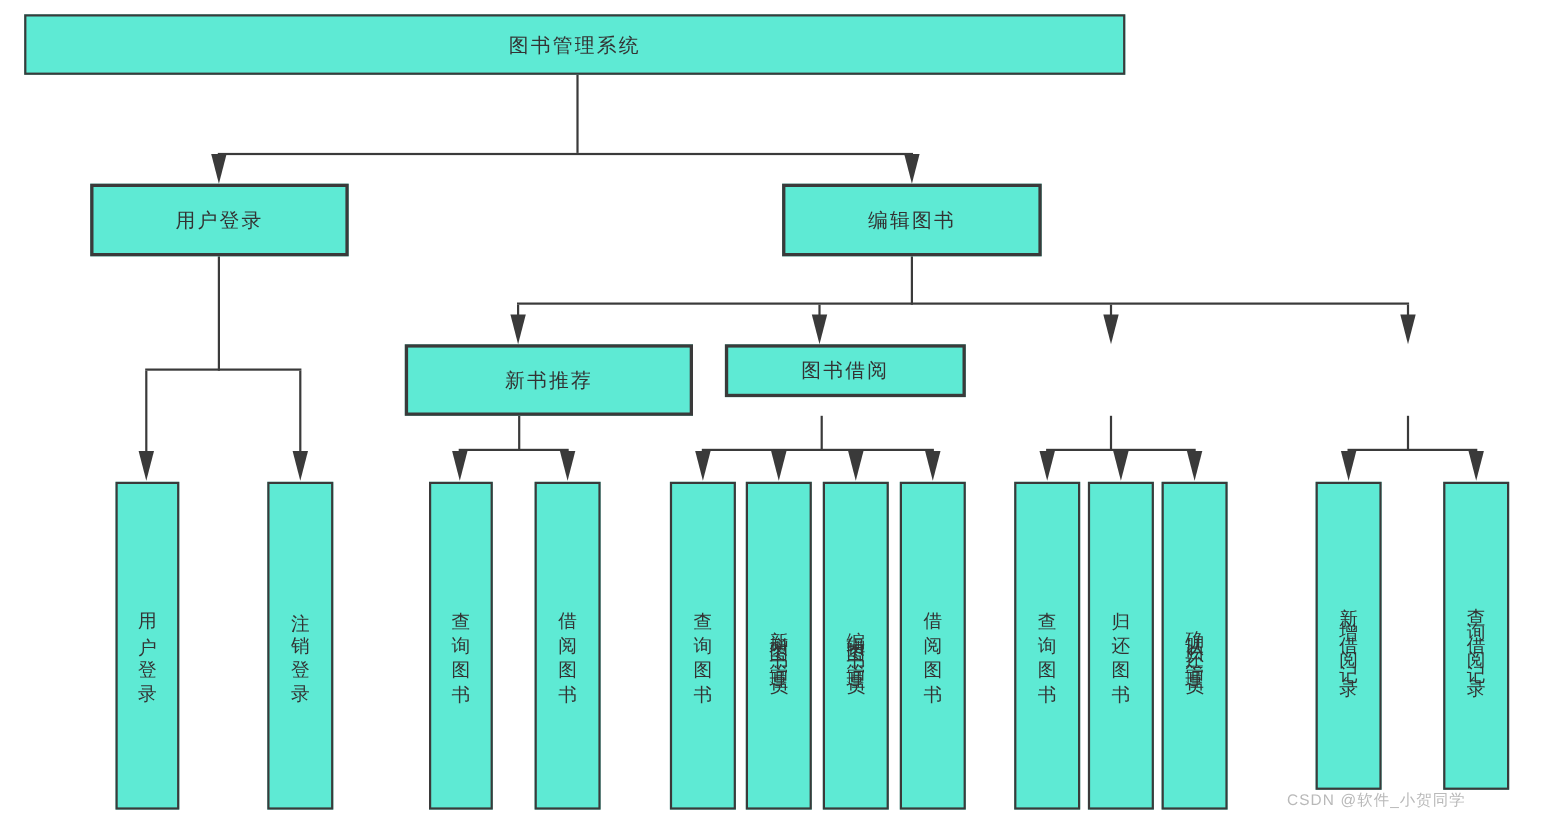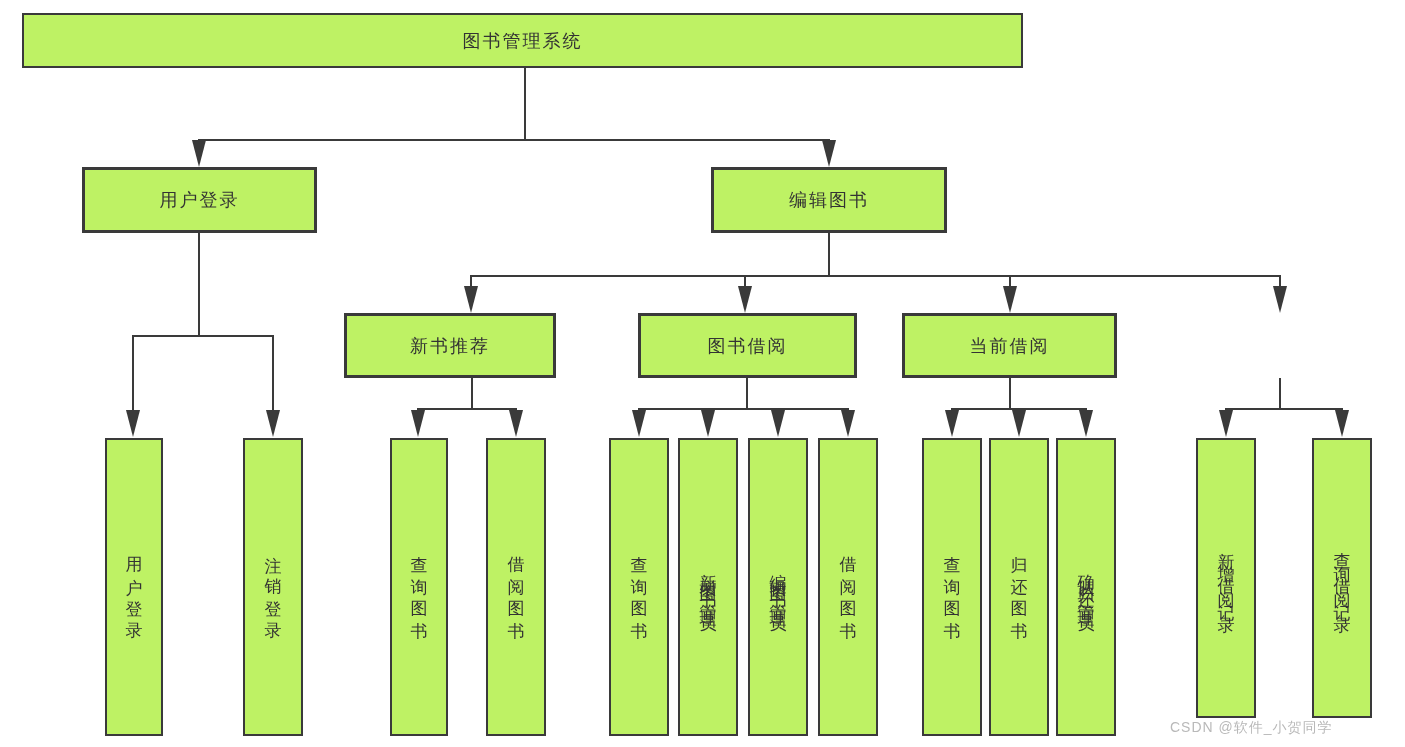--- a/index.html
+++ b/index.html
@@ -14,21 +14,21 @@
     position: relative;
     width: 1405px;
     height: 747px;
     background: var(--background);
     font-family: "Liberation Sans", sans-serif;
     color: var(--text);
     overflow: hidden;
   }
   .box {
     position: absolute;
-    background: #bef264;
+    background: #5eead4;
     border: 3px solid var(--line);
     display: flex;
     align-items: center;
     justify-content: center;
     text-align: right;
   }
   .box.root  { border-width: 2px; }
   .box.leaf  { border-width: 2px; }
   .h-label {
     font-size: 18px;
@@ -116,28 +116,25 @@
     <span class="h-label">图书管理系统</span>
   </div>
 
   <div class="box" style="left:82px; top:167px; width:235px; height:66px;">
     <span class="h-label">用户登录</span>
   </div>
   <div class="box" style="left:711px; top:167px; width:236px; height:66px;">
     <span class="h-label">编辑图书</span>
   </div>
 
-  <div class="box" style="left:344px; top:313px; width:212px; height:65px;">
+  <div class="box" style="left:368px; top:313px; width:262px; height:65px;">
     <span class="h-label">新书推荐</span>
   </div>
-  <div class="box" style="left:638px; top:313px; width:219px; height:65px;">
+  <div class="box" style="left:659px; top:313px; width:219px; height:48px;">
     <span class="h-label">图书借阅</span>
-  </div>
-  <div class="box" style="left:902px; top:313px; width:215px; height:65px;">
-    <span class="h-label">当前借阅</span>
   </div>
 
   <div class="box leaf" style="left:105px; top:438px; width:58px; height:298px;">
     <span class="leaf-label" style="letter-spacing: 22px;">用户登录</span>
   </div>
   <div class="box leaf" style="left:243px; top:438px; width:60px; height:298px;">
     <span class="leaf-label" style="letter-spacing: 22px;">注销登录</span>
   </div>
 
   <div class="box leaf" style="left:390px; top:438px; width:58px; height:298px;">

